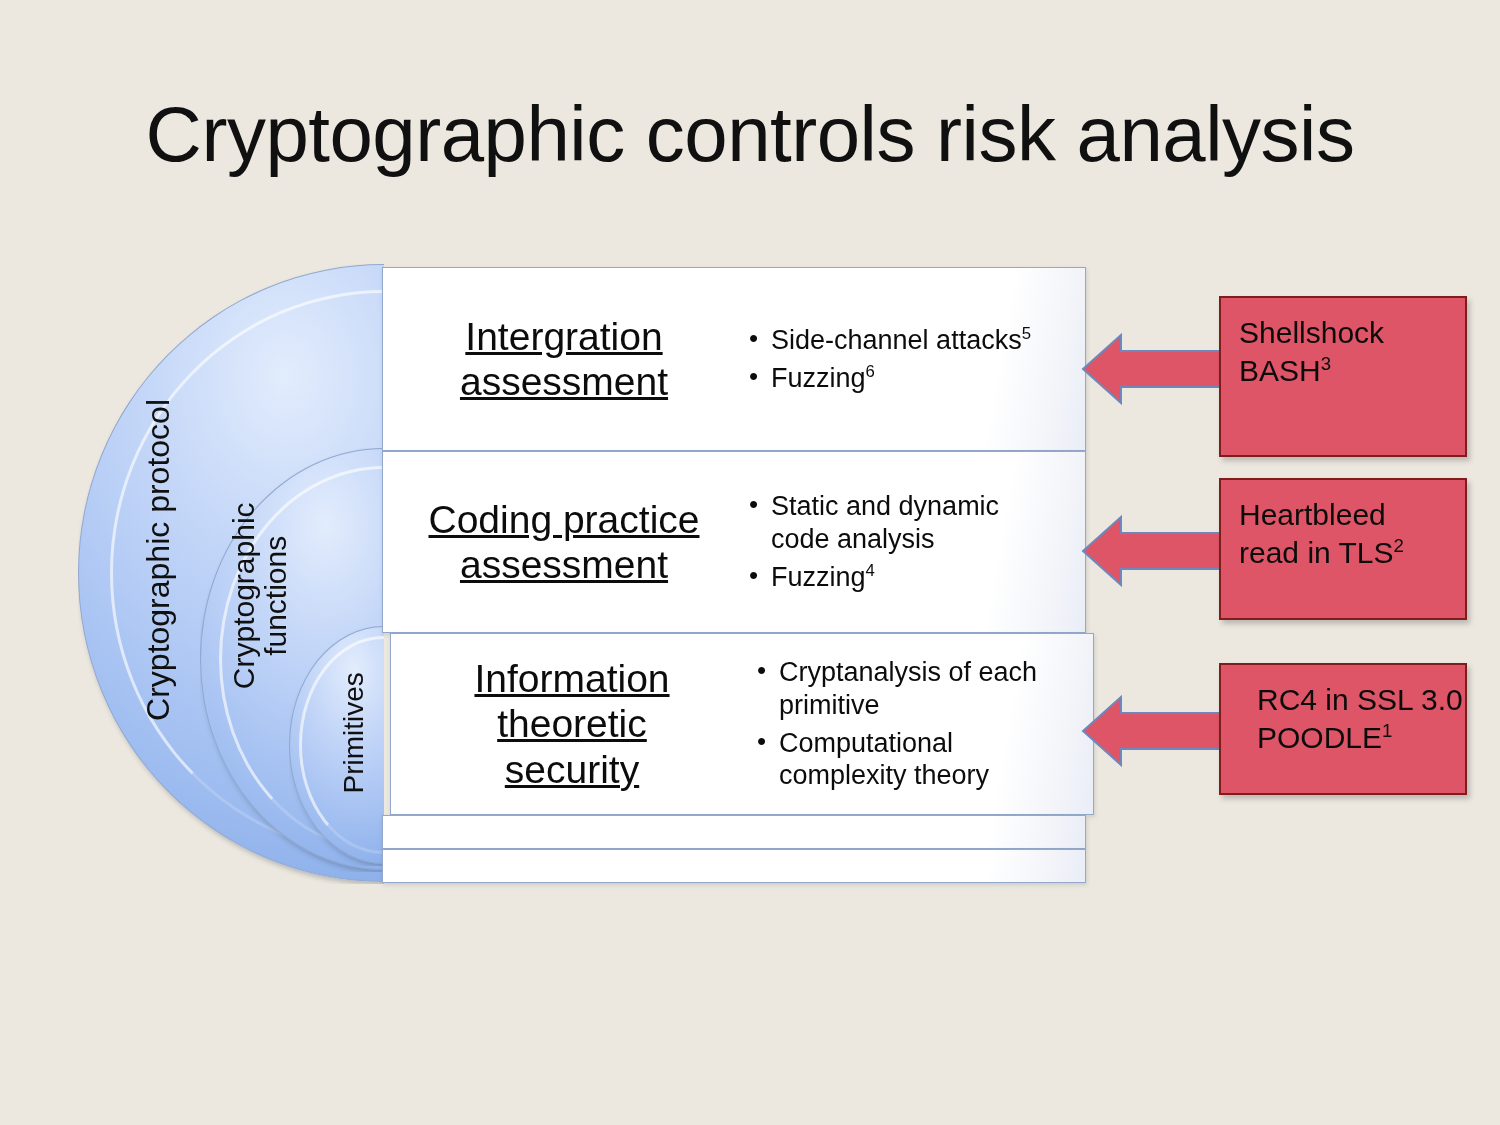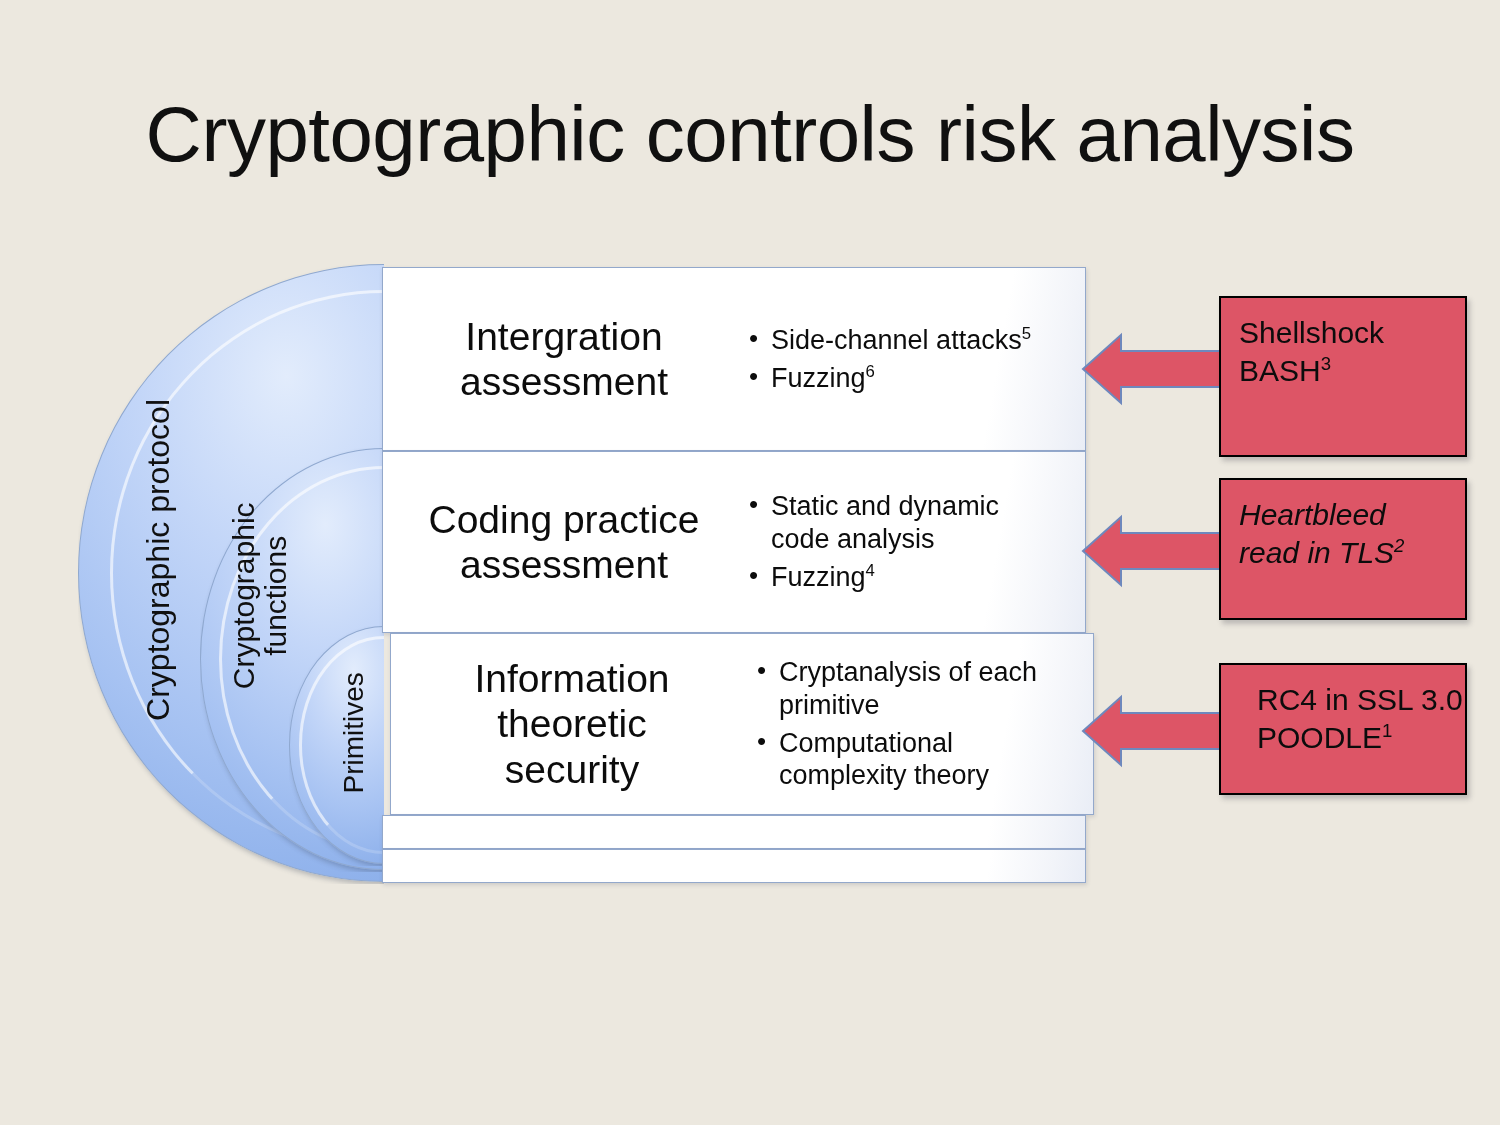--- a/index.html
+++ b/index.html
@@ -99,20 +99,21 @@
     align-items: center;
   }
   .row-title {
     width: 340px;
     padding-left: 22px;
     box-sizing: border-box;
     text-align: center;
     font-size: 39px;
     line-height: 1.16;
     color: #0c0c0c;
+    text-decoration: underline;
   }
   .row-bullets {
     flex: 1;
     box-sizing: border-box;
   }
   .row-bullets ul {
     margin: 0;
     padding: 0 0 0 26px;
     list-style: none;
   }
@@ -132,21 +133,21 @@
     top: -1px;
     font-size: 26px;
   }
   sup { font-size: 0.62em; vertical-align: super; line-height: 0; }
 
   
   .callout {
     position: absolute;
     box-sizing: border-box;
     background: #dd5566;
-    border: 2px solid #000000;
+    border: 2px solid #7f1d1d;
     box-shadow: 3px 4px 5px rgba(70,70,80,0.28);
     color: #0c0c0c;
     font-size: 30px;
     line-height: 1.28;
     padding: 16px 0 0 18px;
   }
   .arrow {
     position: absolute;
     overflow: visible;
   }
@@ -253,21 +254,21 @@
     <svg width="140" height="80" viewBox="0 0 140 80">
       <polygon points="0,39 38,5 38,21 140,21 140,57 38,57 38,73" fill="#dd5566" stroke="#6e88bd" stroke-width="2"></polygon>
     </svg>
   </div>
 
   <div class="callout" style="left:1219px; top:296px; width:248px; height:161px;">
     <div>Shellshock</div>
     <div><span>BASH</span><sup>3</sup></div>
   </div>
 
-  <div class="callout" style="left:1219px; top:478px; width:248px; height:142px;font-style:italic;">
+  <div class="callout" style="left:1219px; top:478px; width:248px; height:142px;">
     <div>Heartbleed</div>
     <div><span>read in TLS</span><sup>2</sup></div>
   </div>
 
   <div class="callout" style="left:1219px; top:663px; width:248px; height:132px;padding-left:36px;">
     <div>RC4 in SSL 3.0</div>
     <div><span>POODLE</span><sup>1</sup></div>
   </div>
 
 </div>

